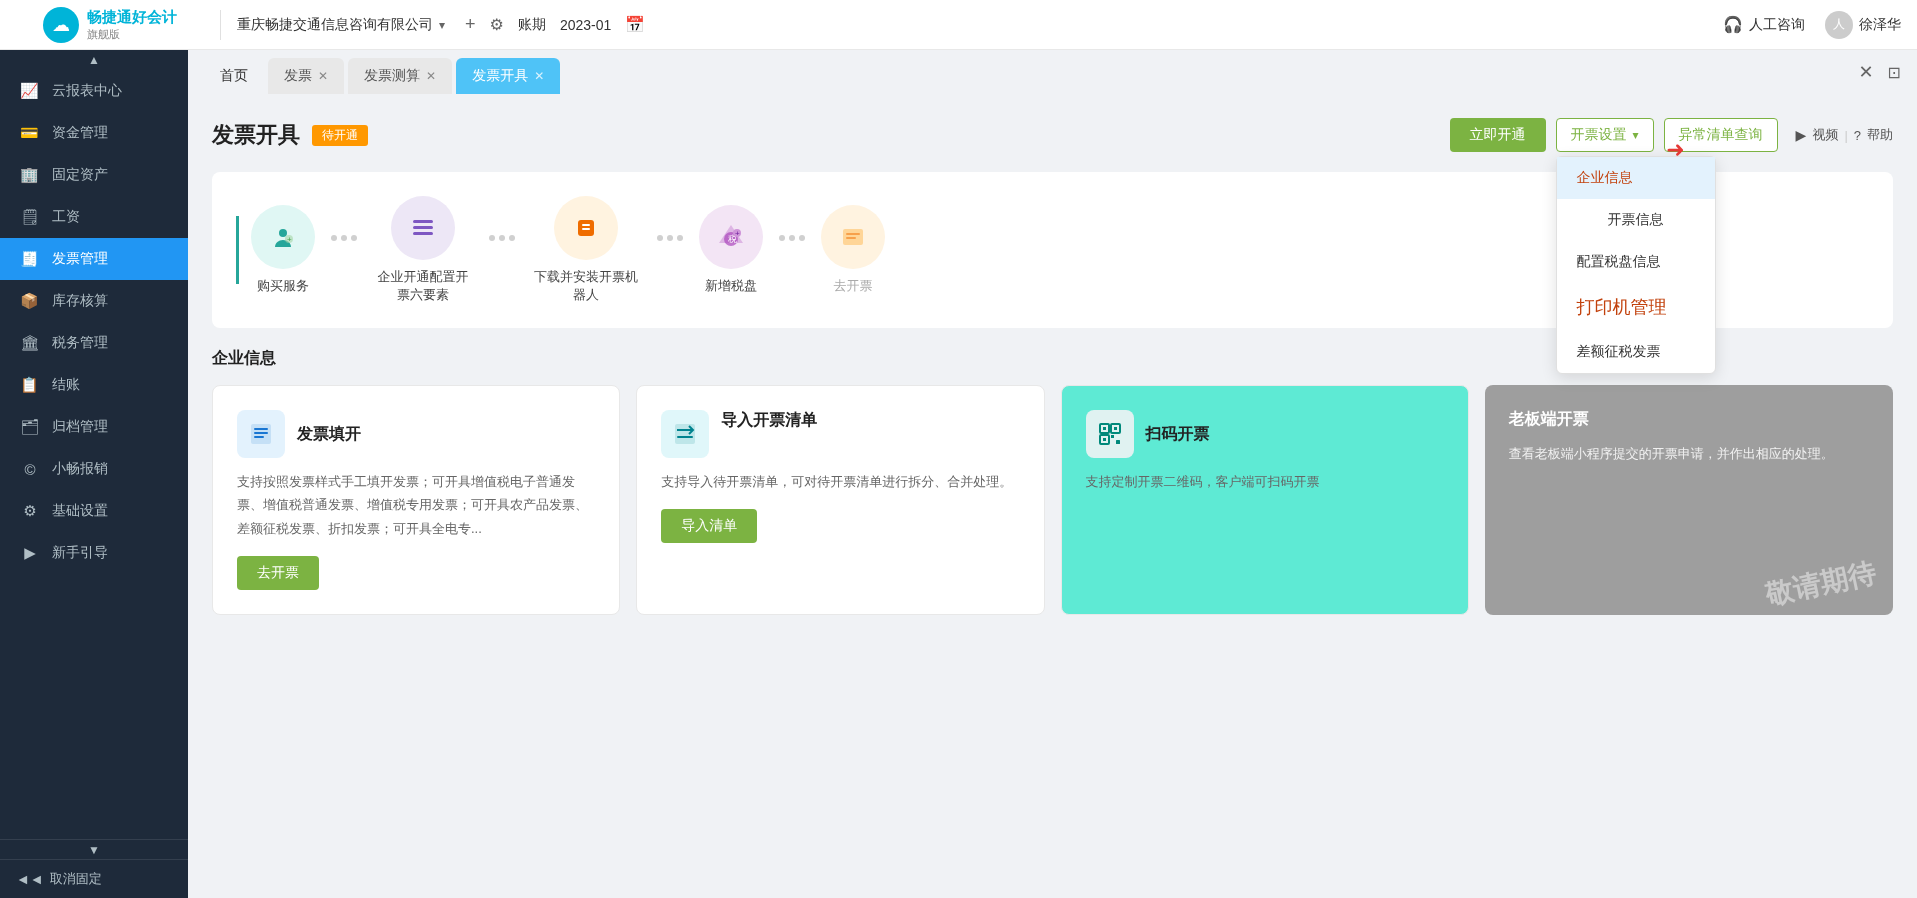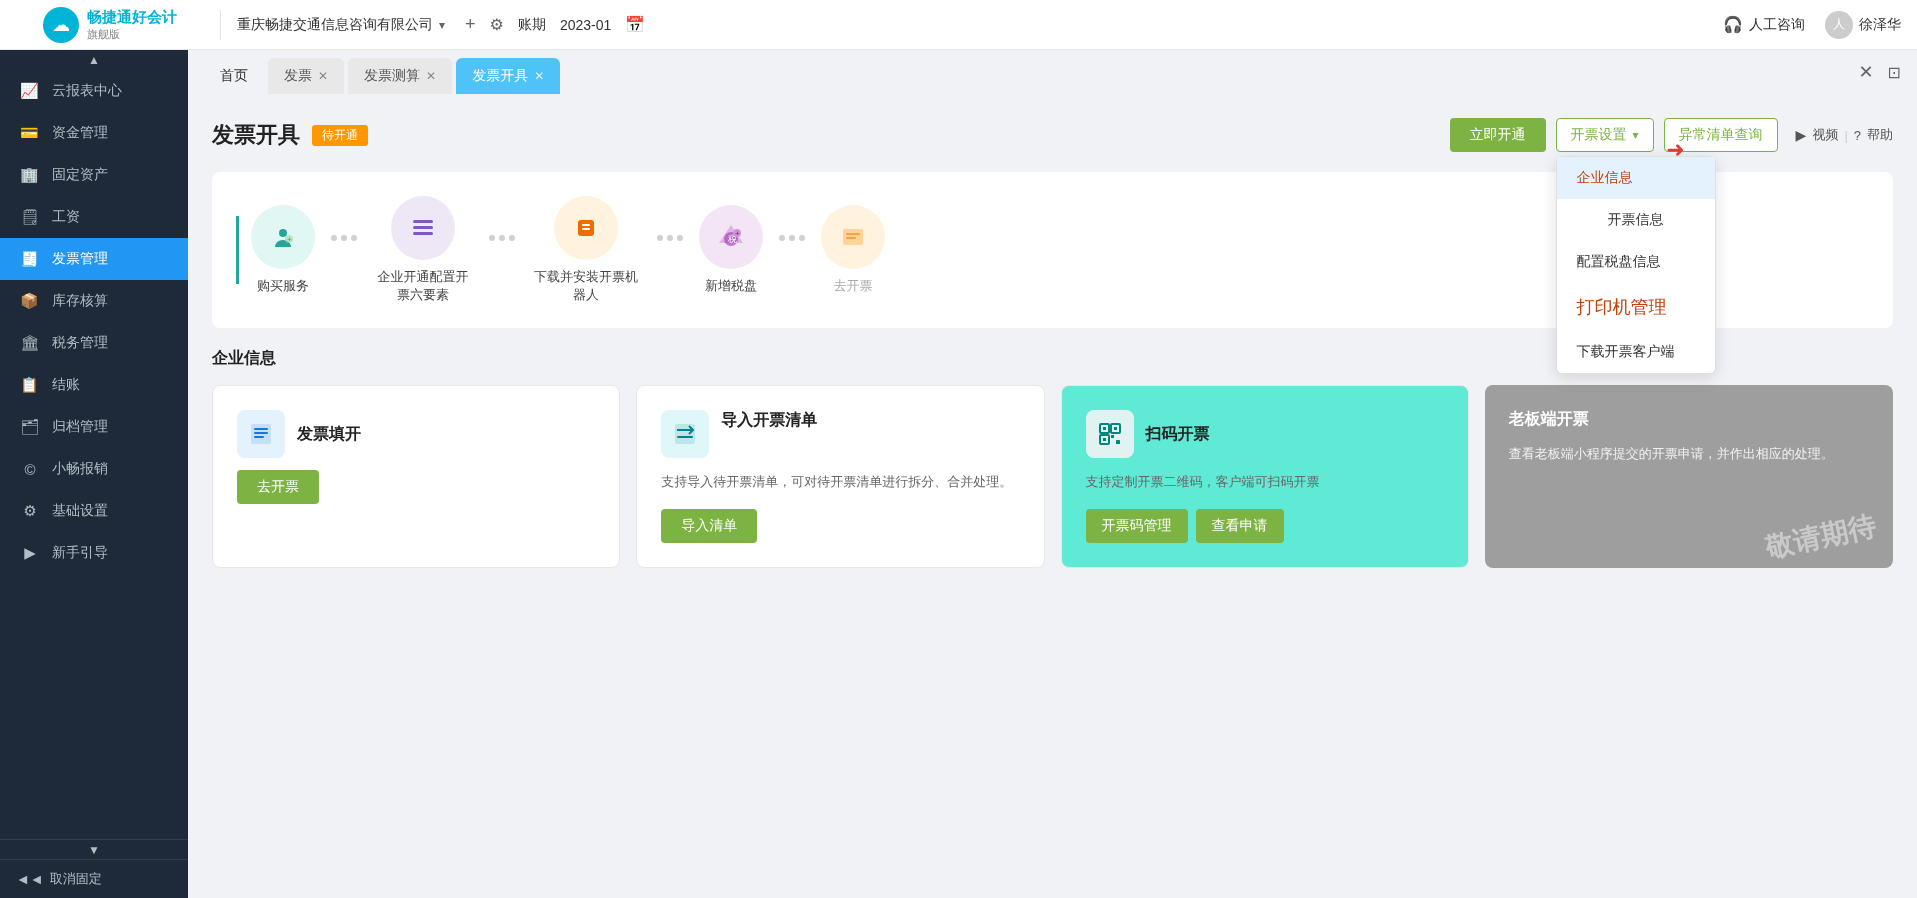--- a/index.html
+++ b/index.html
@@ -162,21 +162,21 @@
               <div>
                 <div style="padding:12px 20px;cursor:pointer;color:#333;font-size:14px;text-align:center;">开票信息</div>
               </div>
               <div>
                 <div style="padding:12px 20px;cursor:pointer;color:#333;font-size:14px;">配置税盘信息</div>
               </div>
               <div>
                 <div style="padding:12px 20px;cursor:pointer;color:#c2410c;font-size:18px;">打印机管理</div>
               </div>
               <div>
-                <div style="padding:12px 20px;cursor:pointer;color:#333;font-size:14px;">下载开票客户端</div>
+                <div style="padding:12px 20px;cursor:pointer;color:#333;font-size:14px;">差额征税发票</div>
               </div>
             </div>
           </div>
           <button style="background:#fff;color:#7cb342;border:1.5px solid #7cb342;padding:7px 14px;border-radius:4px;cursor:pointer;font-size:14px;font-family:inherit;">异常清单查询</button>
           <div style="display:flex;align-items:center;gap:6px;color:#555;font-size:13px;cursor:pointer;margin-left:8px;">
             <span style="font-size:14px;color:#555;">▶</span>
             <span style="cursor:pointer;">视频</span>
             <span style="color:#ccc;">|</span>
             <span style="font-size:13px;color:#555;">?</span>
             <span style="cursor:pointer;">帮助</span>
@@ -284,20 +284,21 @@
               <div style="width:48px;height:48px;border-radius:8px;background:#e3f2fd;display:flex;align-items:center;justify-content:center;">
                 <svg width="28" height="28" viewBox="0 0 28 28">
                     <rect x="4" y="4" width="20" height="20" rx="2" fill="#1976d2" opacity="0.15"></rect>
                     <rect x="7" y="8" width="14" height="2" rx="1" fill="#1976d2"></rect>
                     <rect x="7" y="12" width="14" height="2" rx="1" fill="#1976d2"></rect>
                     <rect x="7" y="16" width="10" height="2" rx="1" fill="#1976d2"></rect>
                   </svg>
               </div>
               <span style="font-size:16px;font-weight:bold;color:#222;">发票填开</span>
             </div>
+            <div style="font-size:13px;color:#666;line-height:1.8;margin-bottom:16px;">支持按照发票样式手工填开发票；可开具增值税电子普通发票、增值税普通发票、增值税专用发票；可开具农产品发票、差额征税发票、折扣发票；可开具全电专...</div>
             <button style="background:#7cb342;color:#fff;border:none;padding:8px 20px;border-radius:4px;cursor:pointer;font-size:14px;font-family:inherit;">去开票</button>
           </div>
 
           <div style="background:#fff;border:1px solid #e8e8e8;border-radius:8px;padding:24px;">
             <div style="display:flex;align-items:flex-start;gap:12px;margin-bottom:12px;">
               <div style="width:48px;height:48px;border-radius:8px;background:#e0f7fa;display:flex;align-items:center;justify-content:center;">
                 <svg width="28" height="28" viewBox="0 0 28 28">
                     <rect x="4" y="4" width="20" height="20" rx="2" fill="#00838f" opacity="0.15"></rect>
                     <path d="M18 6 L22 10 L18 14" stroke="#00838f" fill="none" stroke-width="2"></path>
                     <line x1="6" y1="10" x2="22" y2="10" stroke="#00838f" stroke-width="2"></line>
@@ -320,24 +321,20 @@
                     <rect x="7" y="7" width="3" height="3" fill="#00897b"></rect>
                     <rect x="18" y="7" width="3" height="3" fill="#00897b"></rect>
                     <rect x="7" y="18" width="3" height="3" fill="#00897b"></rect>
                     <rect x="15" y="15" width="3" height="3" fill="#00897b"></rect>
                     <rect x="20" y="20" width="4" height="4" rx="0.5" fill="#00897b"></rect>
                   </svg>
               </div>
               <span style="font-size:16px;font-weight:bold;color:#222;">扫码开票</span>
             </div>
             <div style="font-size:13px;color:#666;line-height:1.8;margin-bottom:16px;">支持定制开票二维码，客户端可扫码开票</div>
-            <div style="display:flex;gap:8px;">
-              <button style="background:#7cb342;color:#fff;border:none;padding:8px 16px;border-radius:4px;cursor:pointer;font-size:14px;font-family:inherit;">开票码管理</button>
-              <button style="background:#7cb342;color:#fff;border:none;padding:8px 16px;border-radius:4px;cursor:pointer;font-size:14px;font-family:inherit;">查看申请</button>
-            </div>
           </div>
 
           <div style="background:#9e9e9e;border-radius:8px;padding:24px;position:relative;overflow:hidden;">
             <div style="font-size:16px;font-weight:bold;color:#fff;margin-bottom:12px;">老板端开票</div>
             <div style="font-size:13px;color:rgba(255,255,255,0.85);line-height:1.8;">查看老板端小程序提交的开票申请，并作出相应的处理。</div>
             <div style="position:absolute;bottom:12px;right:16px;font-size:28px;font-weight:bold;color:rgba(255,255,255,0.45);transform:rotate(-12deg);">敬请期待</div>
           </div>
 
         </div>
       </div>

